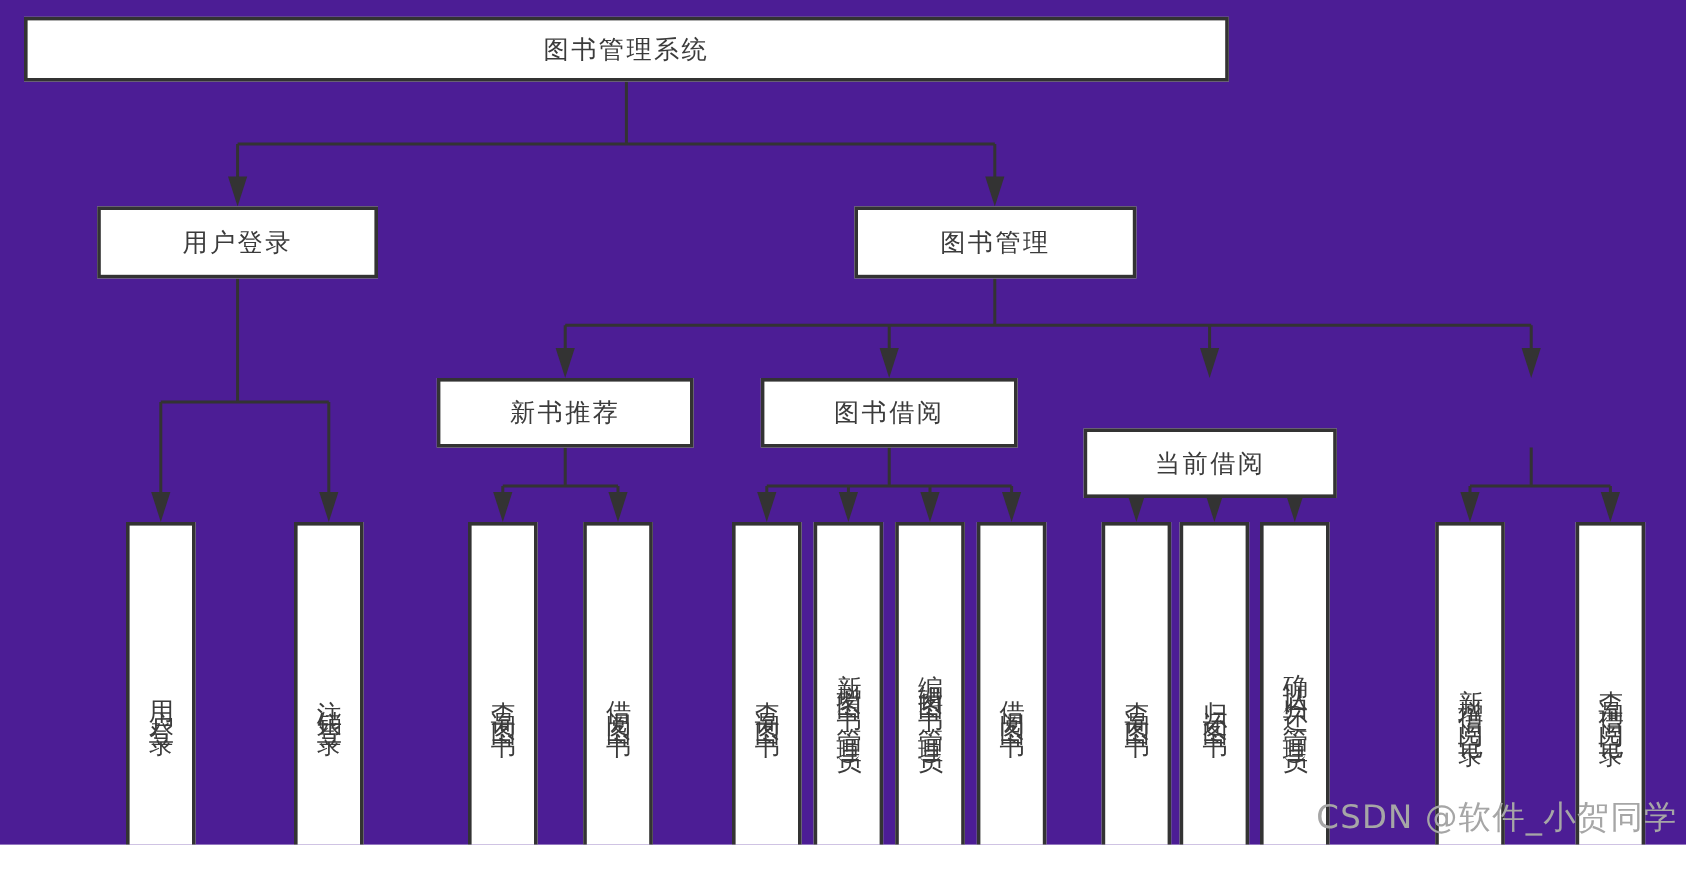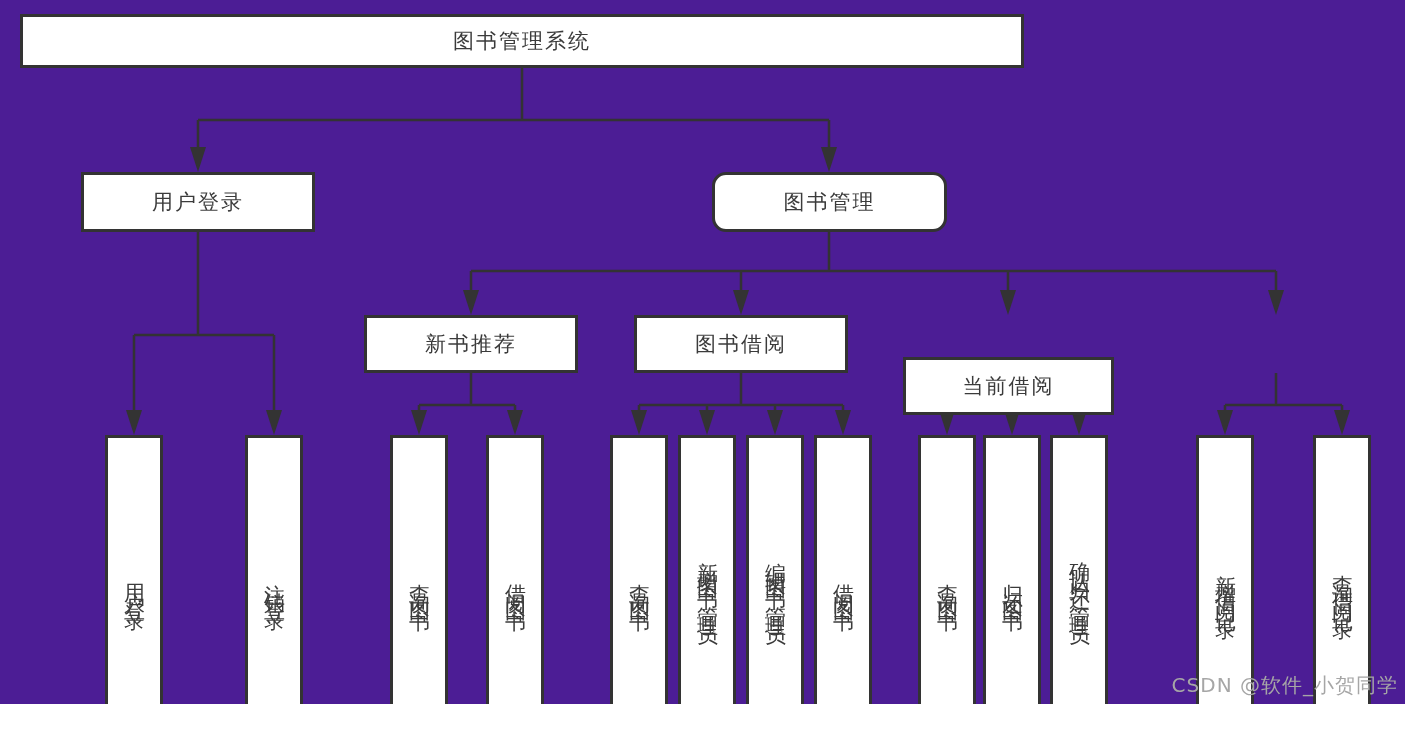--- a/index.html
+++ b/index.html
@@ -41,21 +41,21 @@
     text-orientation: mixed;
     font-size: 21px;
     letter-spacing: 9px;
     line-height: 1;
     color: #3b3b3b;
   }
   .watermark {
     position: absolute;
     right: 7px;
     bottom: 5px;
-    font-size: 20px;
+    font-size: 27px;
     letter-spacing: 1px;
     color: #a6a6a6;
     white-space: nowrap;
     z-index: 5;
   }
 </style>
 </head>
 <body>
 
 <div id="canvas">
@@ -96,21 +96,21 @@
       <polygon points="1004,410 1020,410 1012,435"></polygon>
       <polygon points="1071,410 1087,410 1079,435"></polygon>
       <polygon points="1217,410 1233,410 1225,435"></polygon>
       <polygon points="1334,410 1350,410 1342,435"></polygon>
     </g>
   </svg>
 
   <div class="box hbox" style="left:20px; top:14px; width:1004px; height:54px;">图书管理系统</div>
 
   <div class="box hbox" style="left:81px; top:172px; width:234px; height:60px;">用户登录</div>
-  <div class="box hbox" style="left:712px; top:172px; width:235px; height:60px;border-radius:14px;">图书管理</div>
+  <div class="box hbox" style="left:712px; top:172px; width:235px; height:60px;">图书管理</div>
 
   <div class="box hbox" style="left:634px; top:315px; width:214px; height:58px;">图书借阅</div>
   <div class="box hbox" style="left:364px; top:315px; width:214px; height:58px;">新书推荐</div>
   <div class="box hbox" style="left:903px; top:315px; width:211px; height:58px;margin-top:42px;">当前借阅</div>
 
   <div class="box leaf" style="left:105px; top:435px; width:58px; height:300px;">
     <span class="vtext">用户登录</span>
   </div>
   <div class="box leaf" style="left:245px; top:435px; width:58px; height:300px;">
     <span class="vtext">注销登录</span>

